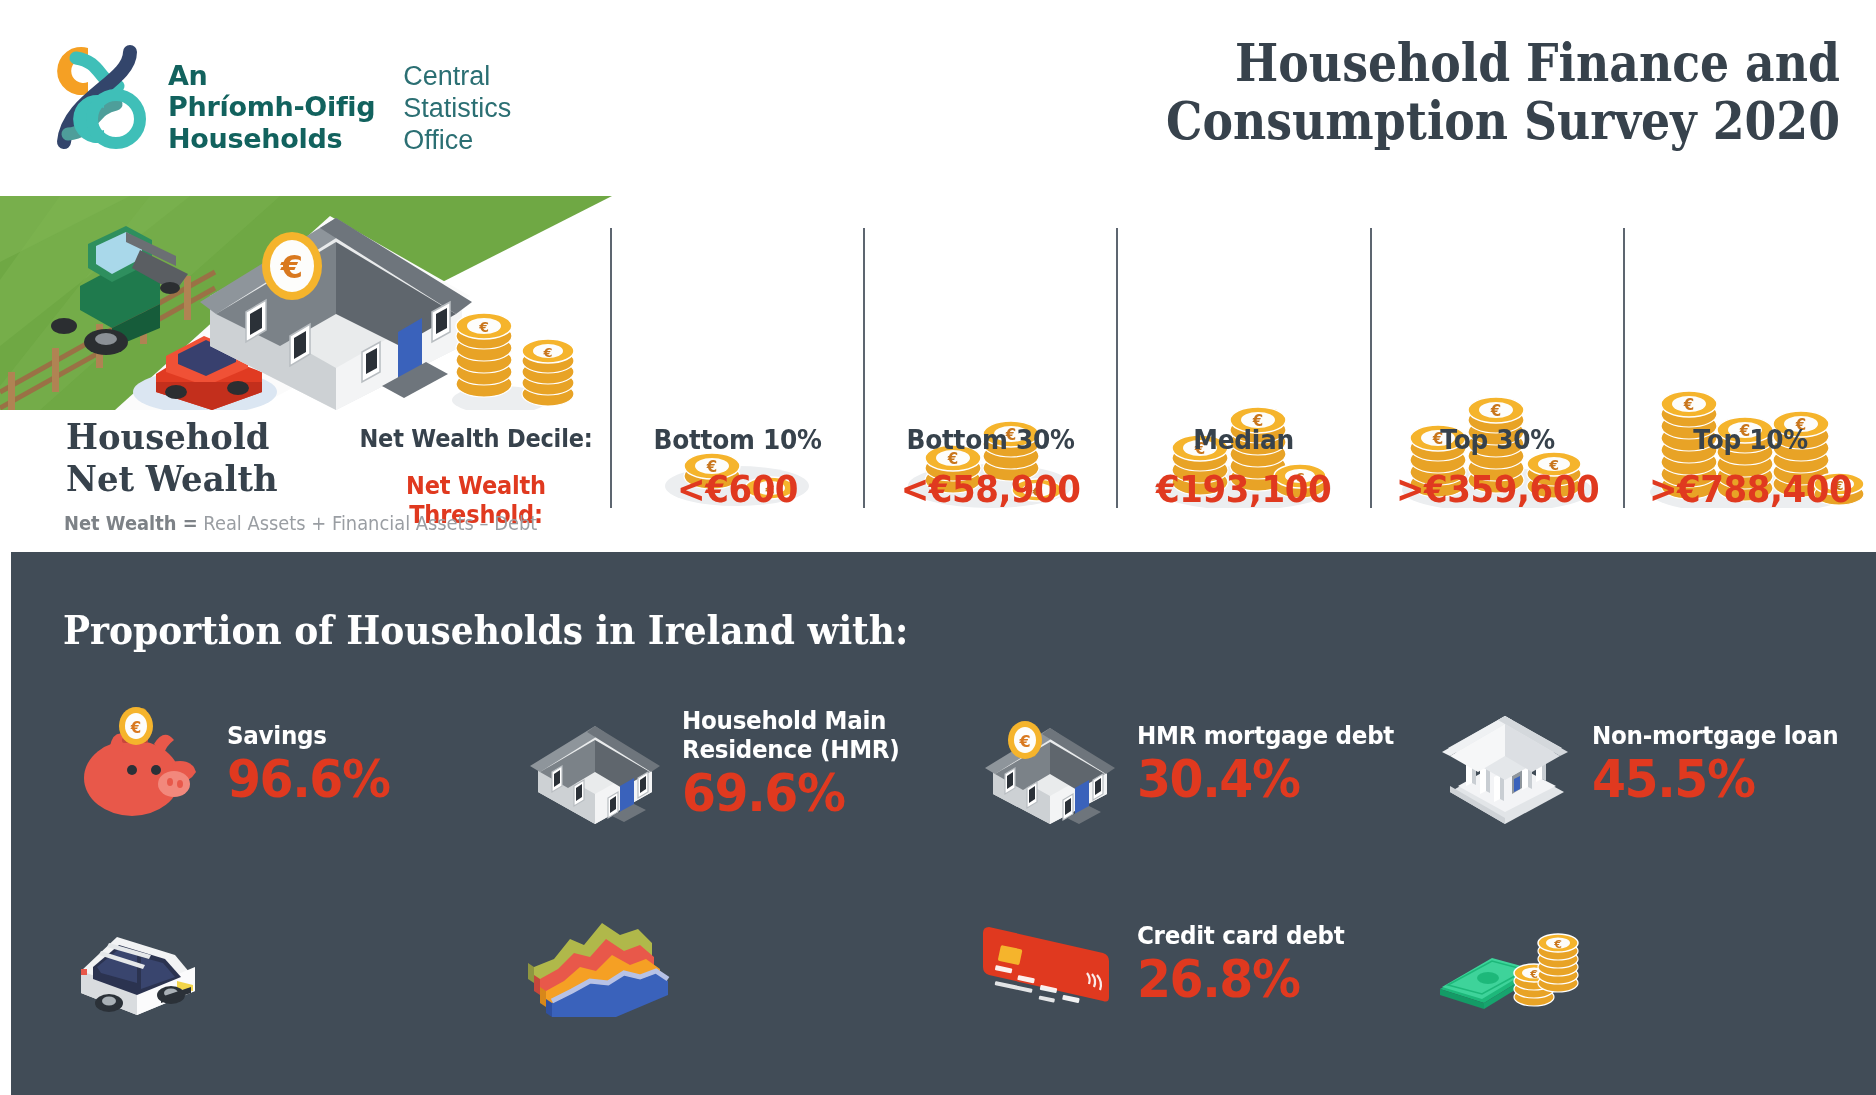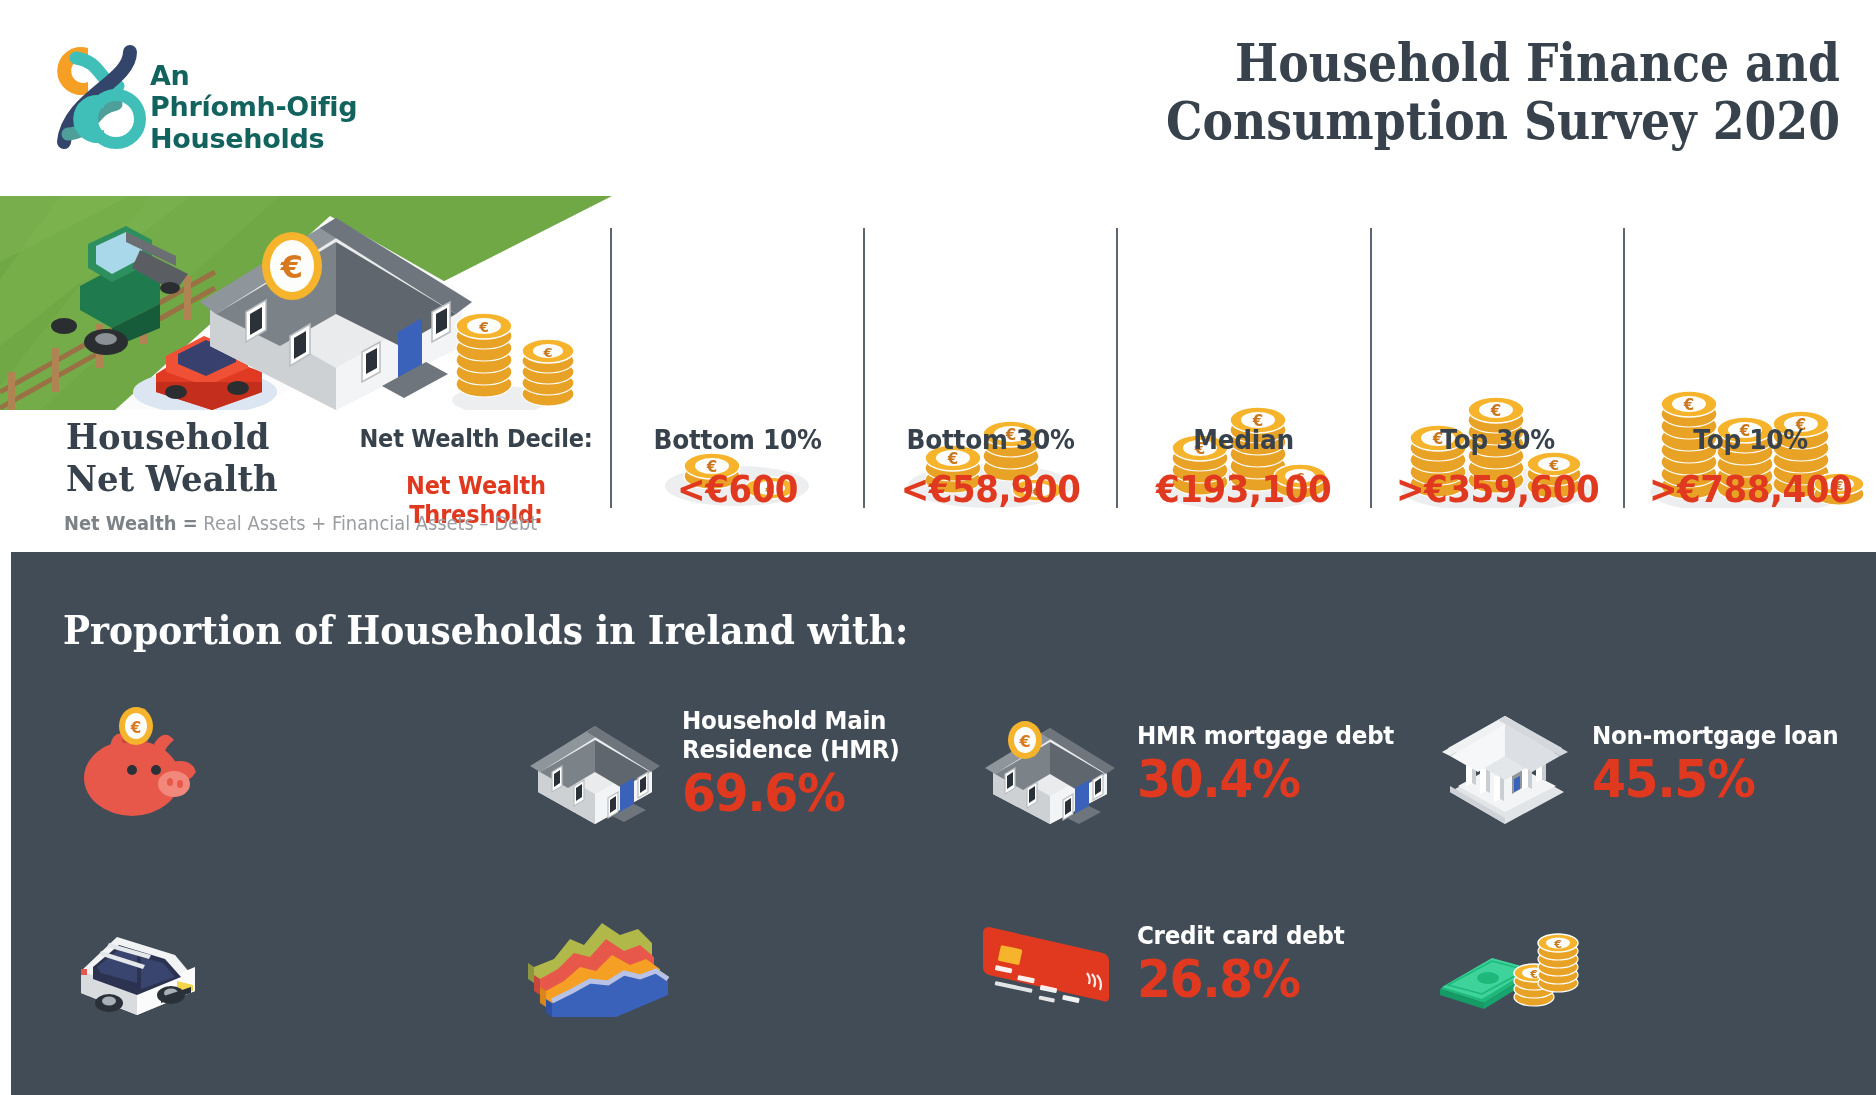--- a/index.html
+++ b/index.html
@@ -7,21 +7,21 @@
     width:1876px; height:1095px;
     background:#ffffff;
     font-family:"Liberation Sans", sans-serif;
     overflow:hidden;
     position:relative;
   }
   
   #top-section { position:absolute; left:0; top:0; width:1876px; height:660px; background:#ffffff; }
 
   
-  #logo-block { position:absolute; left:42px; top:38px; display:flex; align-items:flex-start; }
+  #logo-block { position:absolute; left:42px; top:38px; display:flex; align-items:flex-start; gap:18px; }
   #logo-mark { width:108px; height:118px; }
   #logo-irish {
     font-family:"DejaVu Sans", sans-serif; font-weight:bold; font-size:27px; line-height:1.16;
     color:#12625e; letter-spacing:-0.3px; padding-top:22px;
   }
   #logo-english {
     font-family:"Liberation Sans", sans-serif; font-weight:400; font-size:27px; line-height:1.19;
     color:#2b6f73; padding-top:22px; margin-left:10px;
   }
 
@@ -115,20 +115,25 @@
       <path d="M34 20 C 60 24, 56 44, 76 48" stroke="#3fbfb8" stroke-width="13" fill="none" stroke-linecap="round"></path>
       <path d="M88 14 C 88 44, 26 60, 22 104" stroke="#33456b" stroke-width="14" fill="none" stroke-linecap="round"></path>
       <path d="M26 96 C 52 94, 50 70, 74 66" stroke="#4e9e9a" stroke-width="13" fill="none" stroke-linecap="round"></path>
       <path d="M62 104 A24 24 0 1 1 62 58 L62 70 A12 12 0 1 0 62 92 Z" fill="#3fbfb8"></path>
       <circle cx="74" cy="81" r="24" fill="none" stroke="#3fbfb8" stroke-width="12"></circle>
     </svg>
     <div id="logo-irish">
       <div>An</div>
       <div>Phríomh-Oifig</div>
       <div>Households</div>
+    </div>
+    <div id="logo-english">
+      <div>Central</div>
+      <div>Statistics</div>
+      <div>Office</div>
     </div>
   </div>
 
   <div id="title">
     <div>Household Finance and</div>
     <div>Consumption Survey 2020</div>
   </div>
 
   <div id="scene">
     <svg viewBox="0 0 612 214" width="612" height="214">
@@ -433,20 +438,24 @@
           <ellipse cx="110" cy="80" rx="3" ry="4" fill="#e8584a"></ellipse>
           <circle cx="86" cy="66" r="5" fill="#2b3138"></circle>
           <circle cx="62" cy="66" r="5" fill="#2b3138"></circle>
           <rect x="52" y="34" width="26" height="5" rx="2" fill="#c7473b"></rect>
           <ellipse cx="70" cy="22" rx="7" ry="18" fill="#d79a1f" transform="rotate(12 70 22)"></ellipse>
           <ellipse cx="66" cy="22" rx="17" ry="19" fill="#f5b42c"></ellipse>
           <ellipse cx="66" cy="22" rx="11" ry="13" fill="#fdfdfb"></ellipse>
           <text x="66" y="29" font-family="DejaVu Sans, sans-serif" font-size="15" font-weight="bold" fill="#d9791f" text-anchor="middle">€</text>
         </svg>
       </div>
+      <div class="stat-text">
+        <div class="stat-label">Savings</div>
+        <div class="stat-value">96.6%</div>
+      </div>
     </div>
 
     <div class="stat">
       <div class="stat-icon">
         <svg viewBox="0 0 150 120" width="150" height="120">
           <polygon points="18,58 75,26 132,58 132,88 75,120 18,88" fill="#e9ebec"></polygon>
           <polygon points="18,58 75,90 75,120 18,88" fill="#cdd1d4"></polygon>
           <polygon points="75,90 132,58 132,88 75,120" fill="#f3f4f5"></polygon>
           <polygon points="10,62 75,22 84,28 20,68" fill="#8e959b"></polygon>
           <polygon points="75,22 140,62 131,68 67,28" fill="#6e757c"></polygon>

